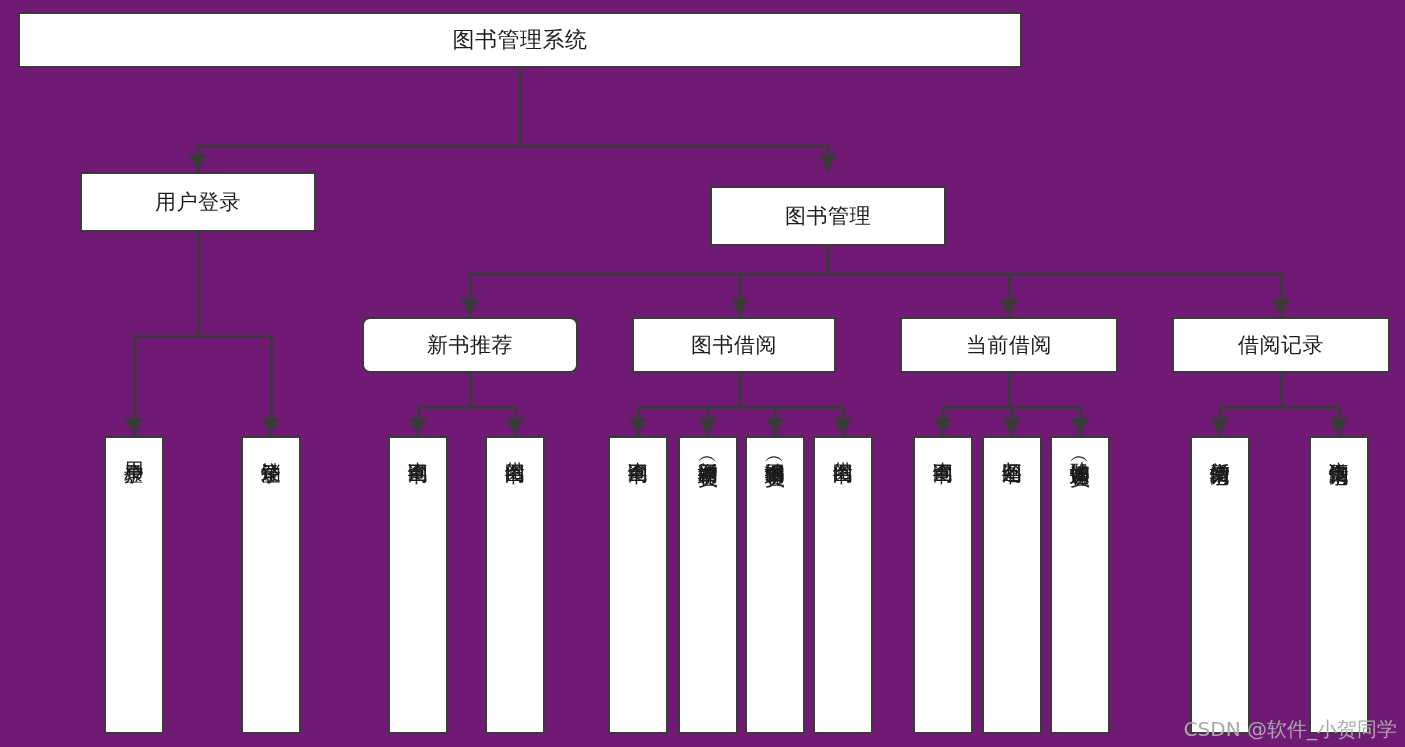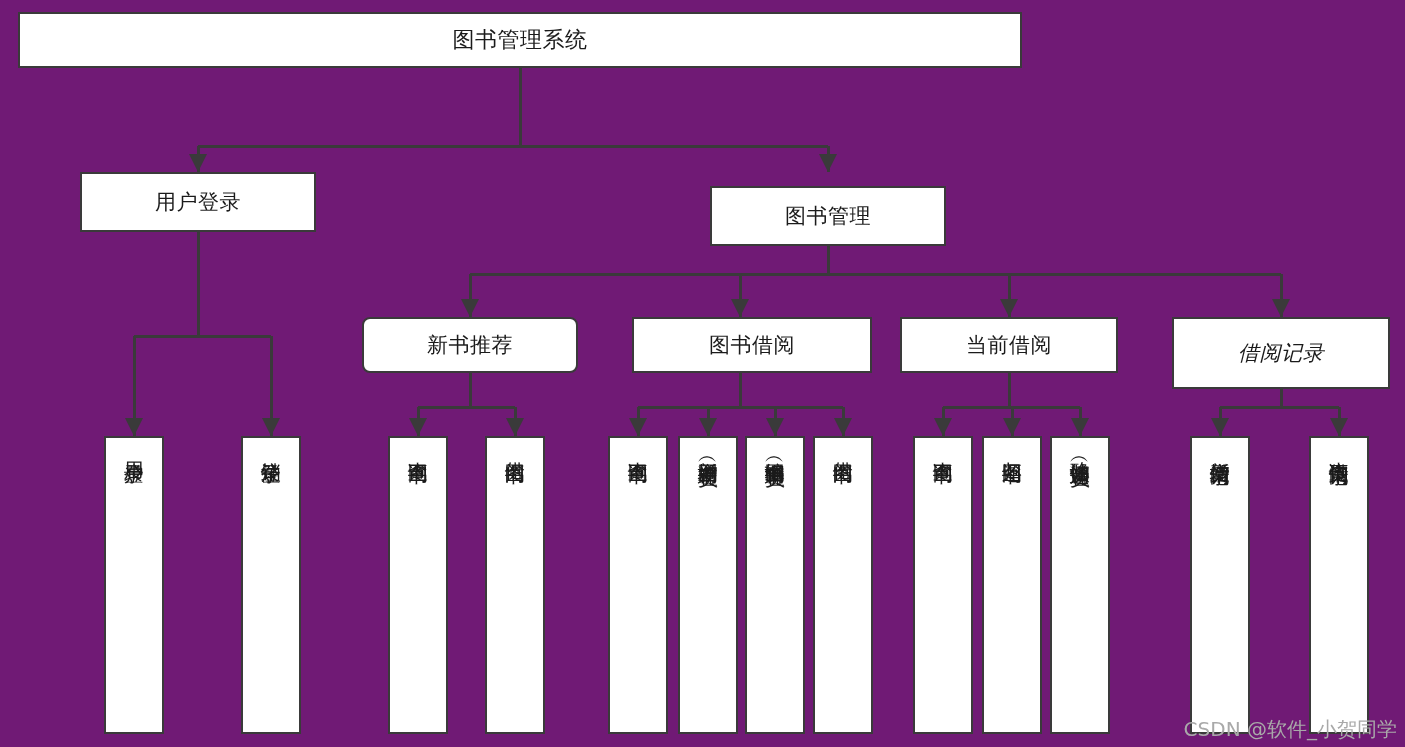--- a/index.html
+++ b/index.html
@@ -136,27 +136,27 @@
       </div>
       <div class="node horiz" style="left: 80px; top: 172px; width: 236px; height: 60px;">
         <span class="label">用户登录</span>
       </div>
       <div class="node horiz" style="left: 710px; top: 172px; width: 236px; height: 60px; margin-top: 14px;">
         <span class="label">图书管理</span>
       </div>
       <div class="node horiz" style="left: 362px; top: 317px; width: 216px; height: 56px; border-radius: 8px;">
         <span class="label">新书推荐</span>
       </div>
-      <div class="node horiz" style="left: 632px; top: 317px; width: 240px; height: 56px;">
+      <div class="node horiz" style="left: 632px; top: 317px; width: 204px; height: 56px;">
         <span class="label">图书借阅</span>
       </div>
       <div class="node horiz" style="left: 900px; top: 317px; width: 218px; height: 56px;">
         <span class="label">当前借阅</span>
       </div>
-      <div class="node horiz" style="left: 1172px; top: 317px; width: 218px; height: 72px; font-style: italic;">
+      <div class="node horiz" style="left: 1172px; top: 317px; width: 218px; height: 56px;">
         <span class="label">借阅记录</span>
       </div>
       <div class="node vert" style="left: 104px; top: 436px; width: 60px; height: 298px;">
         <span class="label">用户登录</span>
       </div>
       <div class="node vert" style="left: 241px; top: 436px; width: 60px; height: 298px;">
         <span class="label">注销登录</span>
       </div>
       <div class="node vert" style="left: 388px; top: 436px; width: 60px; height: 298px;">
         <span class="label">查询图书</span>

